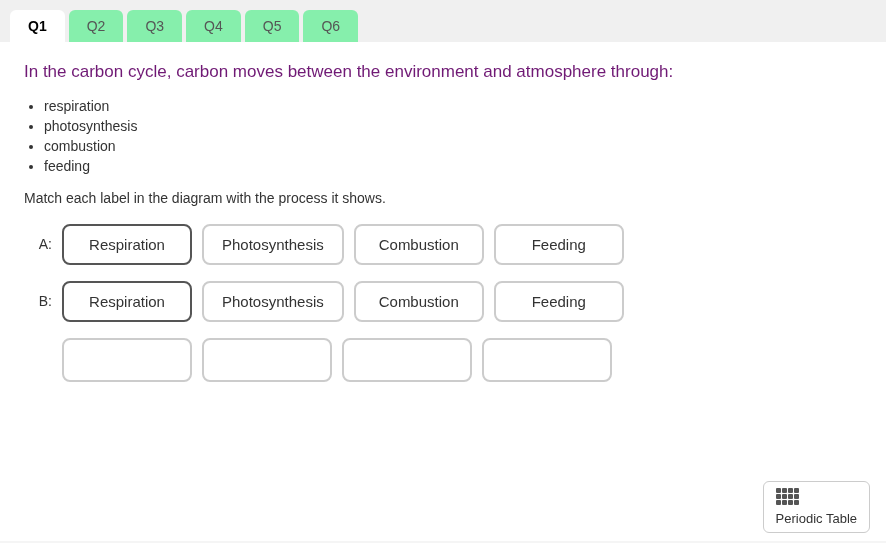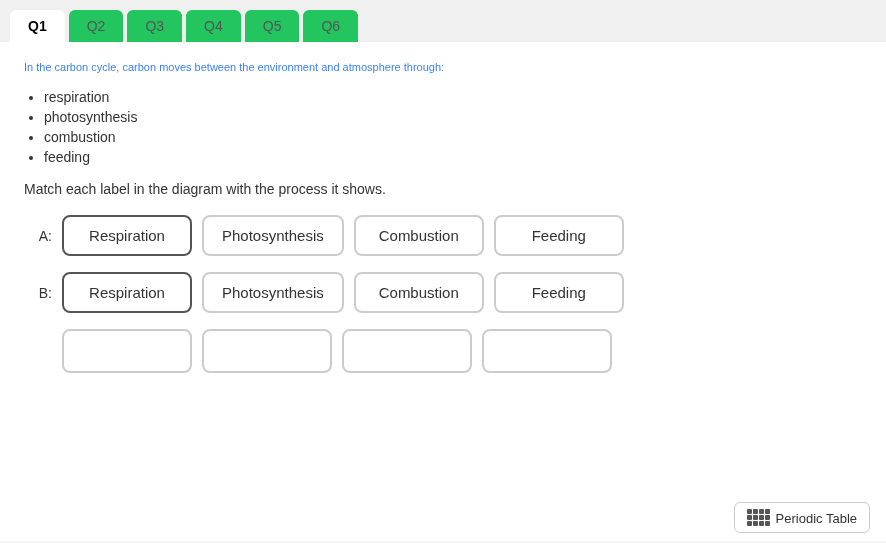--- a/index.html
+++ b/index.html
@@ -25,21 +25,21 @@
       padding: 10px 10px 0 10px;
       gap: 4px;
       background: #f0f0f0;
     }
     .tab {
       padding: 8px 18px;
       font-size: 14px;
       cursor: pointer;
       border-radius: 6px 6px 0 0;
       color: #555;
-      background: #22c55e;
+      background: #86efac;
       border: none;
     }
     .tab.active {
       background: #fff;
       color: #000;
       font-weight: bold;
     }
     .tab-results {
       padding: 8px 18px;
       font-size: 14px;
@@ -49,22 +49,22 @@
       cursor: pointer;
     }
     
     .content-area {
       background: #ffffff;
       padding: 18px 24px;
       height: calc(543px - 44px);
       overflow: hidden;
     }
     .question-text {
-      font-size: 11px;
-      color: #3b82f6;
+      font-size: 17px;
+      color: #701a75;
       margin-bottom: 14px;
       line-height: 1.4;
     }
     .bullet-list {
       margin: 0 0 16px 20px;
     }
     .bullet-list li {
       font-size: 14px;
       color: #333;
       margin-bottom: 4px;
@@ -118,29 +118,30 @@
       min-width: 130px;
       height: 44px;
       background: #fff;
     }
     
     .periodic-table-btn {
       position: absolute;
       bottom: 10px;
       right: 16px;
       display: flex;
-      align-items: flex-end;
+      align-items: flex-start;
       gap: 6px;
       background: #fff;
       border: 1px solid #ccc;
       border-radius: 6px;
       padding: 6px 12px;
       cursor: pointer;
       font-size: 13px;
       color: #333;
+      flex-direction: column;
     }
     .periodic-icon {
       display: grid;
       grid-template-columns: repeat(4, 5px);
       grid-template-rows: repeat(3, 5px);
       gap: 1px;
     }
     .periodic-cell {
       width: 5px;
       height: 5px;

